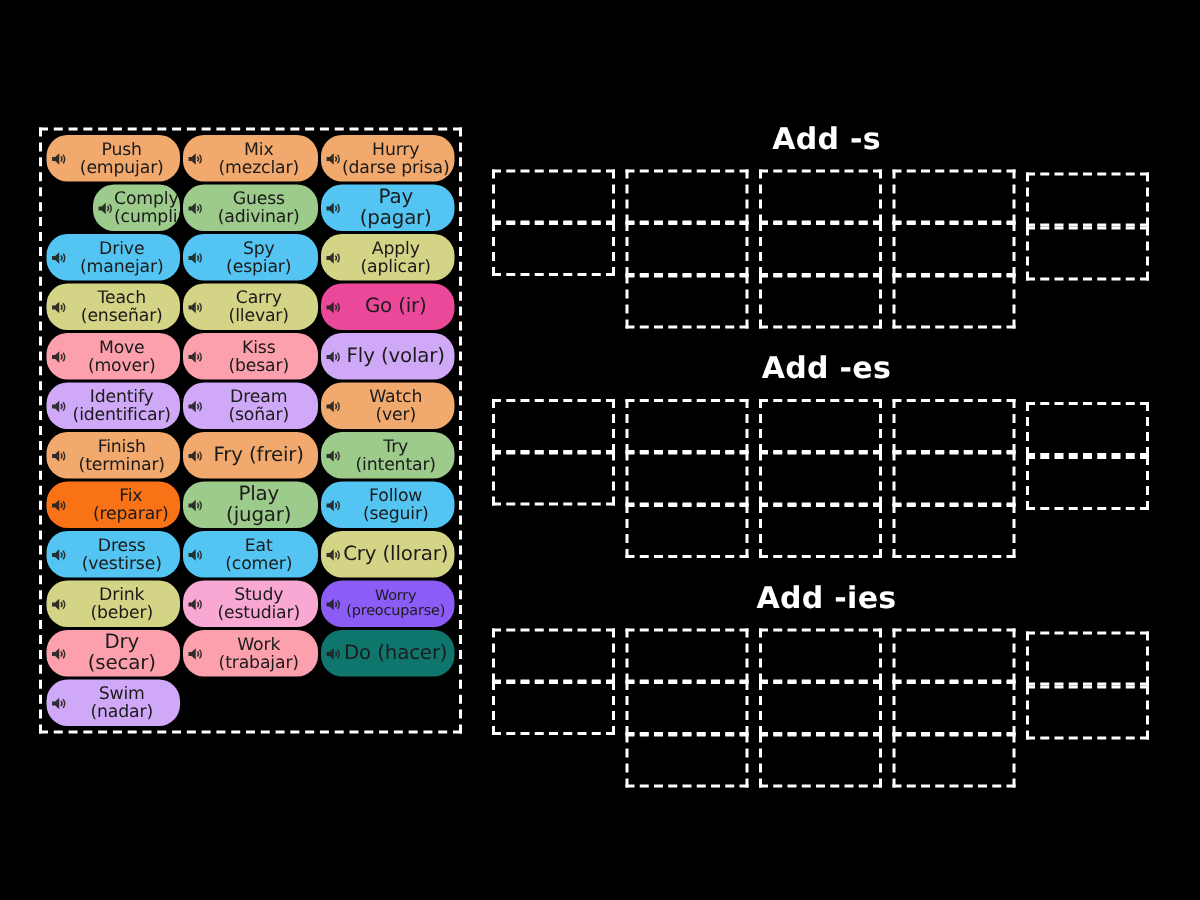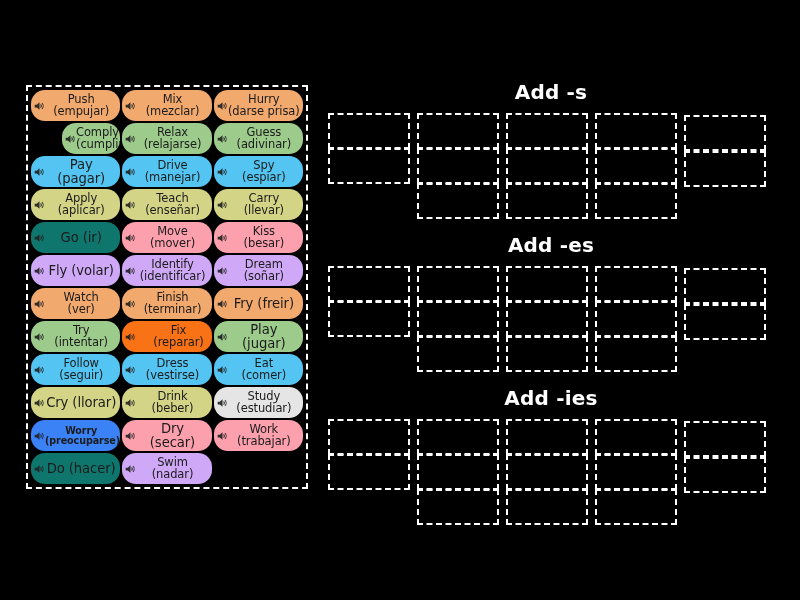--- a/index.html
+++ b/index.html
@@ -159,29 +159,20 @@
           </svg>
           <span class="label">Comply
 (cumplir)</span>
         </div>
         <div class="tile" style="background: rgb(156, 203, 140);">
           <svg class="spk" viewBox="0 0 16 16" aria-hidden="true">
             <path fill="#222222" d="M1 6 h3 L8 2.4 v11.2 L4 10 H1 Z"></path>
             <path fill="#222222" d="M10.1 5.1 a4.2 4.2 0 0 1 0 5.8 l-1-1 a2.8 2.8 0 0 0 0-3.8 Z"></path>
             <path fill="#222222" d="M12.1 3.3 a6.7 6.7 0 0 1 0 9.4 l-1-1 a5.3 5.3 0 0 0 0-7.4 Z"></path>
           </svg>
-          <span class="label">Relax
-(relajarse)</span>
-        </div>
-        <div class="tile" style="background: rgb(156, 203, 140);">
-          <svg class="spk" viewBox="0 0 16 16" aria-hidden="true">
-            <path fill="#222222" d="M1 6 h3 L8 2.4 v11.2 L4 10 H1 Z"></path>
-            <path fill="#222222" d="M10.1 5.1 a4.2 4.2 0 0 1 0 5.8 l-1-1 a2.8 2.8 0 0 0 0-3.8 Z"></path>
-            <path fill="#222222" d="M12.1 3.3 a6.7 6.7 0 0 1 0 9.4 l-1-1 a5.3 5.3 0 0 0 0-7.4 Z"></path>
-          </svg>
           <span class="label">Guess
 (adivinar)</span>
         </div>
         <div class="tile one-line" style="background: rgb(84, 197, 242);">
           <svg class="spk" viewBox="0 0 16 16" aria-hidden="true">
             <path fill="#222222" d="M1 6 h3 L8 2.4 v11.2 L4 10 H1 Z"></path>
             <path fill="#222222" d="M10.1 5.1 a4.2 4.2 0 0 1 0 5.8 l-1-1 a2.8 2.8 0 0 0 0-3.8 Z"></path>
             <path fill="#222222" d="M12.1 3.3 a6.7 6.7 0 0 1 0 9.4 l-1-1 a5.3 5.3 0 0 0 0-7.4 Z"></path>
           </svg>
           <span class="label">Pay (pagar)</span>
@@ -224,21 +215,21 @@
         </div>
         <div class="tile" style="background: rgb(212, 212, 135);">
           <svg class="spk" viewBox="0 0 16 16" aria-hidden="true">
             <path fill="#222222" d="M1 6 h3 L8 2.4 v11.2 L4 10 H1 Z"></path>
             <path fill="#222222" d="M10.1 5.1 a4.2 4.2 0 0 1 0 5.8 l-1-1 a2.8 2.8 0 0 0 0-3.8 Z"></path>
             <path fill="#222222" d="M12.1 3.3 a6.7 6.7 0 0 1 0 9.4 l-1-1 a5.3 5.3 0 0 0 0-7.4 Z"></path>
           </svg>
           <span class="label">Carry
 (llevar)</span>
         </div>
-        <div class="tile one-line" style="background: #0f766e;">
+        <div class="tile one-line" style="background: #ec4899;">
           <svg class="spk" viewBox="0 0 16 16" aria-hidden="true">
             <path fill="#222222" d="M1 6 h3 L8 2.4 v11.2 L4 10 H1 Z"></path>
             <path fill="#222222" d="M10.1 5.1 a4.2 4.2 0 0 1 0 5.8 l-1-1 a2.8 2.8 0 0 0 0-3.8 Z"></path>
             <path fill="#222222" d="M12.1 3.3 a6.7 6.7 0 0 1 0 9.4 l-1-1 a5.3 5.3 0 0 0 0-7.4 Z"></path>
           </svg>
           <span class="label">Go (ir)</span>
         </div>
         <div class="tile" style="background: rgb(253, 160, 174);">
           <svg class="spk" viewBox="0 0 16 16" aria-hidden="true">
             <path fill="#222222" d="M1 6 h3 L8 2.4 v11.2 L4 10 H1 Z"></path>
@@ -372,30 +363,30 @@
         </div>
         <div class="tile" style="background: rgb(212, 212, 135);">
           <svg class="spk" viewBox="0 0 16 16" aria-hidden="true">
             <path fill="#222222" d="M1 6 h3 L8 2.4 v11.2 L4 10 H1 Z"></path>
             <path fill="#222222" d="M10.1 5.1 a4.2 4.2 0 0 1 0 5.8 l-1-1 a2.8 2.8 0 0 0 0-3.8 Z"></path>
             <path fill="#222222" d="M12.1 3.3 a6.7 6.7 0 0 1 0 9.4 l-1-1 a5.3 5.3 0 0 0 0-7.4 Z"></path>
           </svg>
           <span class="label">Drink
 (beber)</span>
         </div>
-        <div class="tile" style="background: #e5e5e5;">
+        <div class="tile" style="background: #f9a8d4;">
           <svg class="spk" viewBox="0 0 16 16" aria-hidden="true">
             <path fill="#222222" d="M1 6 h3 L8 2.4 v11.2 L4 10 H1 Z"></path>
             <path fill="#222222" d="M10.1 5.1 a4.2 4.2 0 0 1 0 5.8 l-1-1 a2.8 2.8 0 0 0 0-3.8 Z"></path>
             <path fill="#222222" d="M12.1 3.3 a6.7 6.7 0 0 1 0 9.4 l-1-1 a5.3 5.3 0 0 0 0-7.4 Z"></path>
           </svg>
           <span class="label">Study
 (estudiar)</span>
         </div>
-        <div class="tile tiny" style="background: #3b82f6; font-weight: bold;">
+        <div class="tile tiny" style="background: #8b5cf6;">
           <svg class="spk" viewBox="0 0 16 16" aria-hidden="true">
             <path fill="#222222" d="M1 6 h3 L8 2.4 v11.2 L4 10 H1 Z"></path>
             <path fill="#222222" d="M10.1 5.1 a4.2 4.2 0 0 1 0 5.8 l-1-1 a2.8 2.8 0 0 0 0-3.8 Z"></path>
             <path fill="#222222" d="M12.1 3.3 a6.7 6.7 0 0 1 0 9.4 l-1-1 a5.3 5.3 0 0 0 0-7.4 Z"></path>
           </svg>
           <span class="label">Worry
 (preocuparse)</span>
         </div>
         <div class="tile one-line" style="background: rgb(253, 160, 174);">
           <svg class="spk" viewBox="0 0 16 16" aria-hidden="true">

